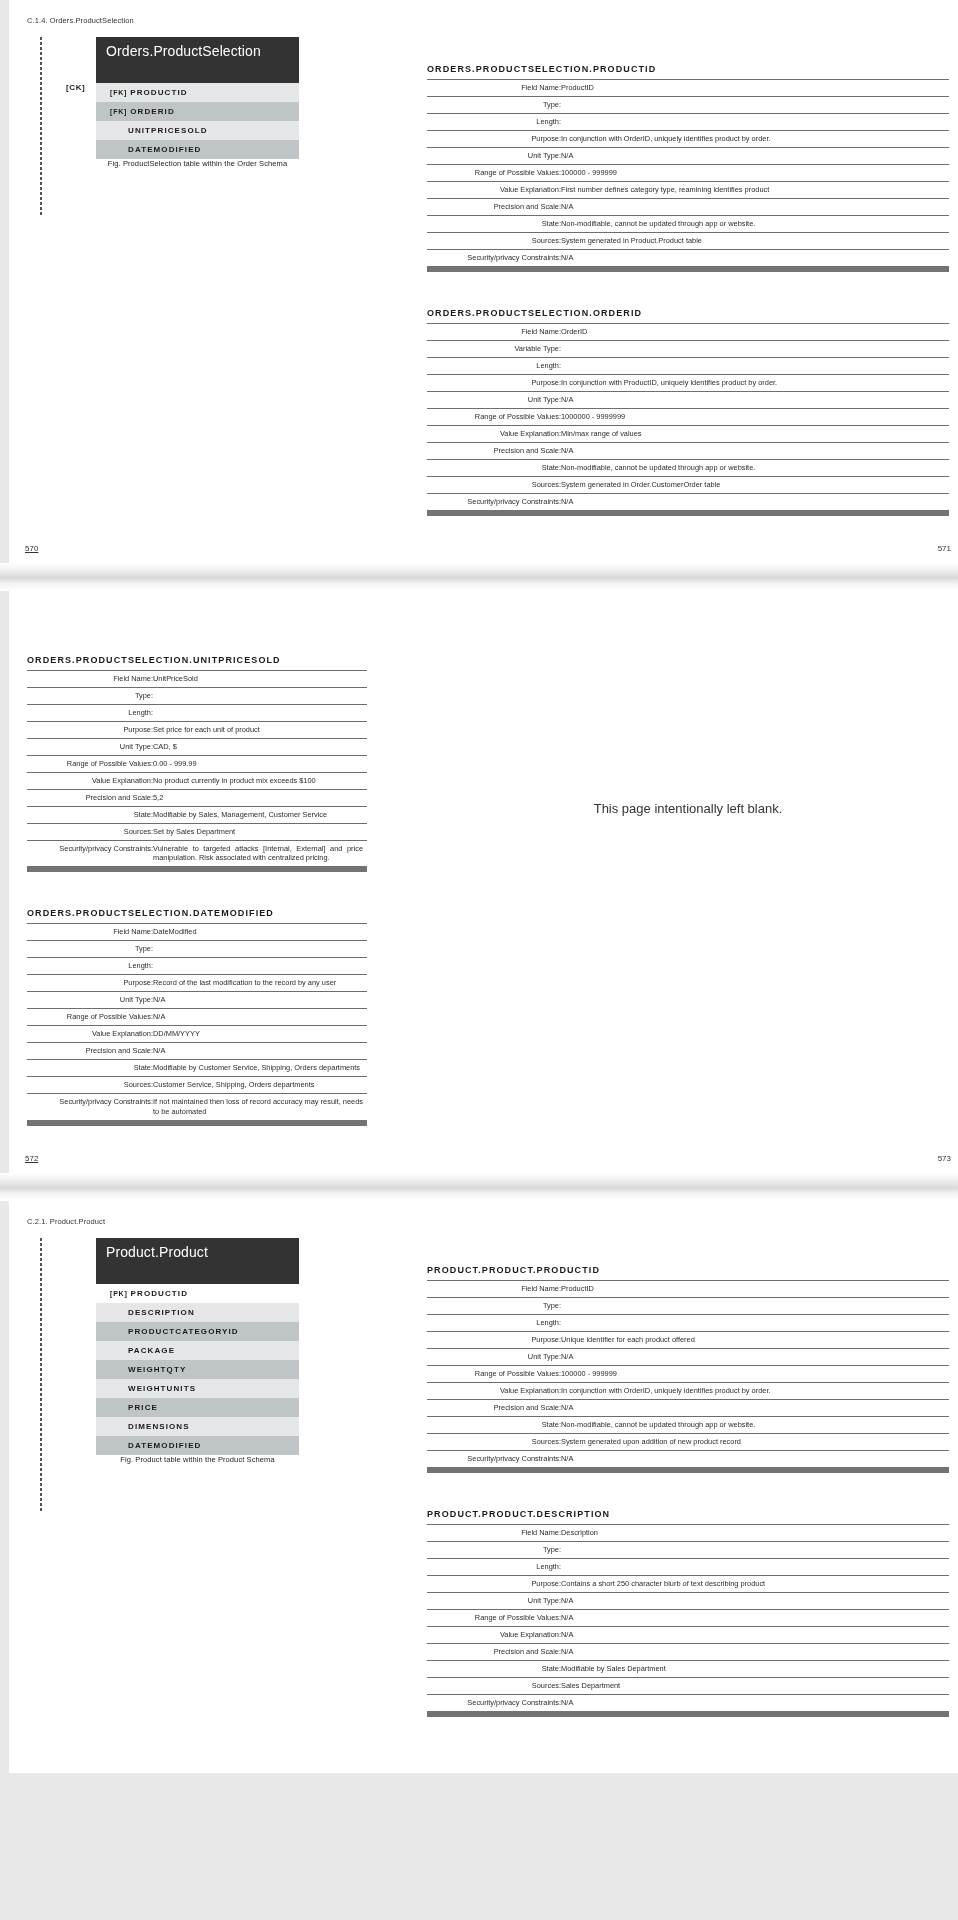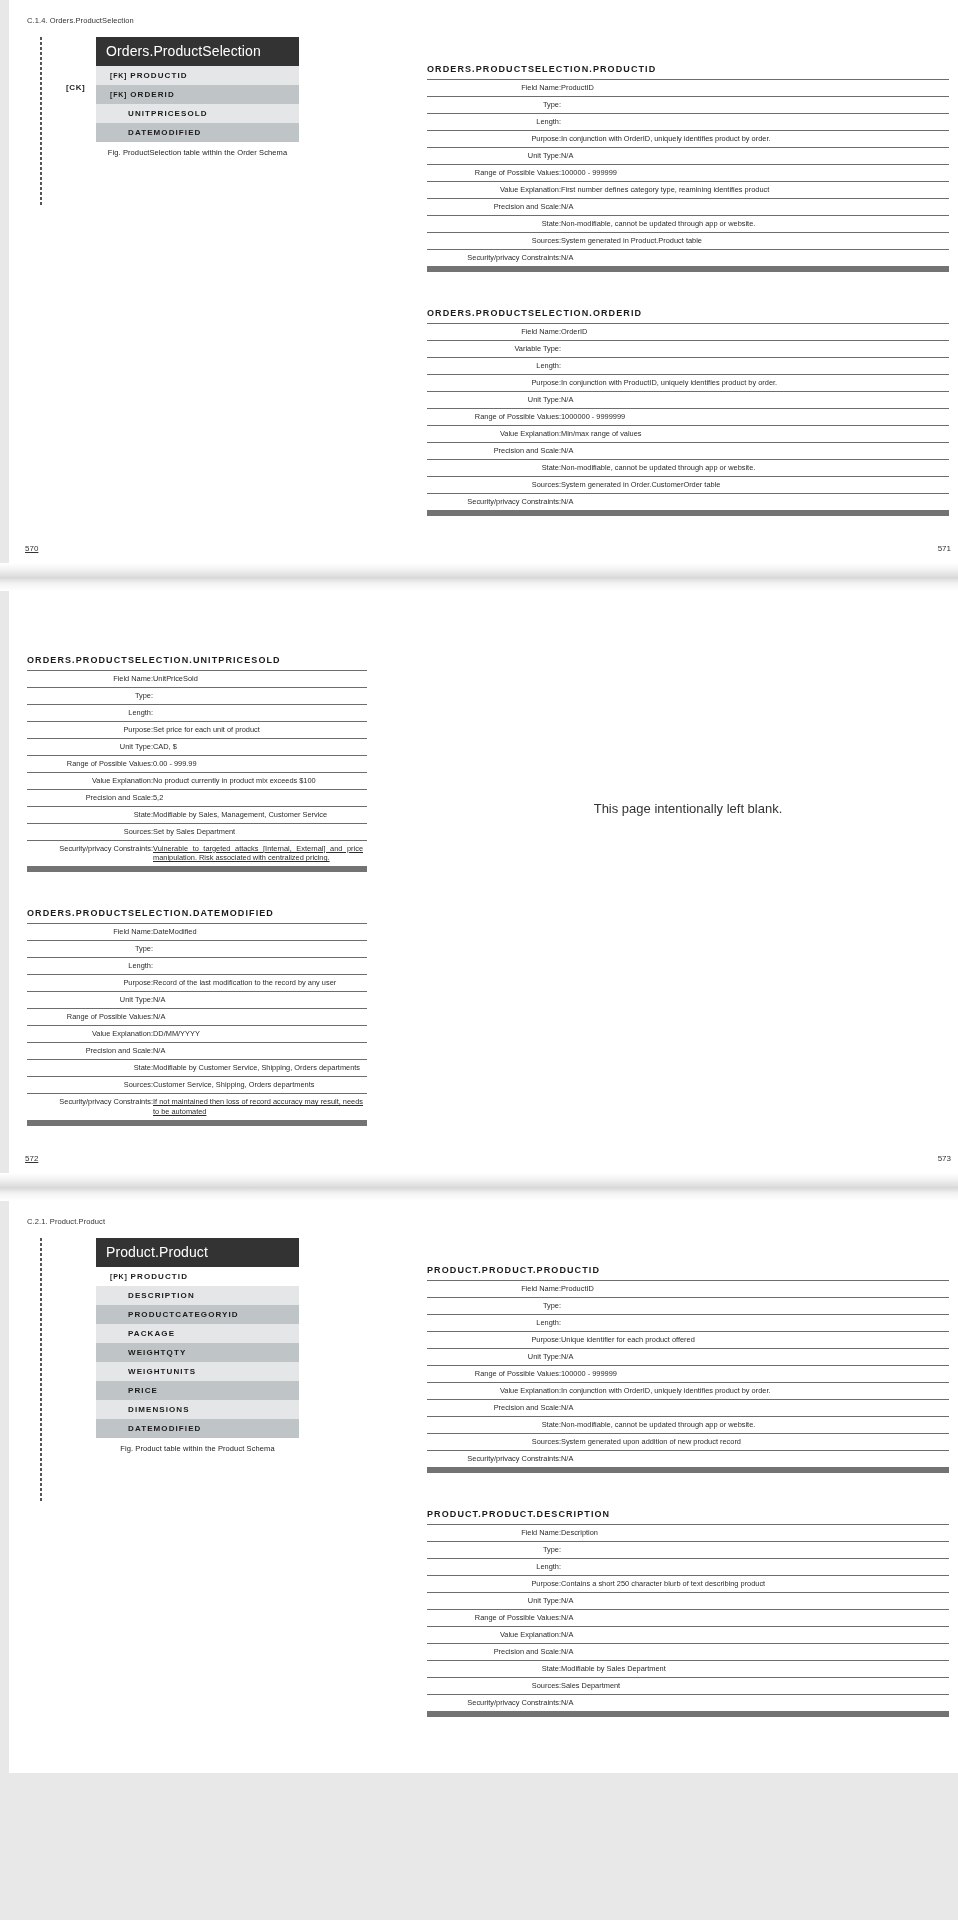--- a/index.html
+++ b/index.html
@@ -79,21 +79,21 @@
     color: #222;
   }
   .erd-table {
     margin-left: 57px;
     width: 203px;
   }
   .erd-title {
     background: #333333;
     color: #ffffff;
     font-size: 14px;
-    padding: 6px 10px 7px 10px;
+    padding: 6px 10px 24px 10px;
     letter-spacing: .1px;
   }
   .erd-row {
     font-size: 8px;
     font-weight: bold;
     letter-spacing: 1.1px;
     color: #1a1a1a;
     padding: 5px 10px 5px 14px;
   }
   .erd-row.odd  { background: #e4e6e7; }
@@ -103,21 +103,20 @@
     letter-spacing: .8px;
     margin-right: 3px;
   }
   .erd-row.indent { padding-left: 32px; }
   .erd-caption {
     font-size: 7.5px;
     color: #222;
     text-align: center;
     margin-left: 57px;
     width: 203px;
-    padding-top: 6px;
     letter-spacing: .1px;
   }
 
   
   .field-block { margin-top: 8px; }
   .field-heading {
     font-size: 9px;
     font-weight: bold;
     letter-spacing: 1.1px;
     color: #1a1a1a;
@@ -140,21 +139,21 @@
   td.lbl {
     text-align: right;
     padding-right: 7px;
     white-space: normal;
     color: #2b2b2b;
   }
   td.val {
     text-align: left;
     padding-left: 1px;
   }
-  td.val.just { text-align: justify; padding-right: 4px; text-decoration: underline; }
+  td.val.just { text-align: justify; padding-right: 4px; }
 
   
   .col-left .field-block { margin-left: 18px; margin-right: 42px; }
   .col-left table.dd td.lbl { width: 126px; }
   
   .col-right .field-block { margin-left: 18px; margin-right: 18px; }
   .col-right table.dd td.lbl { width: 134px; }
 
   .blank-note {
     font-size: 13px;

